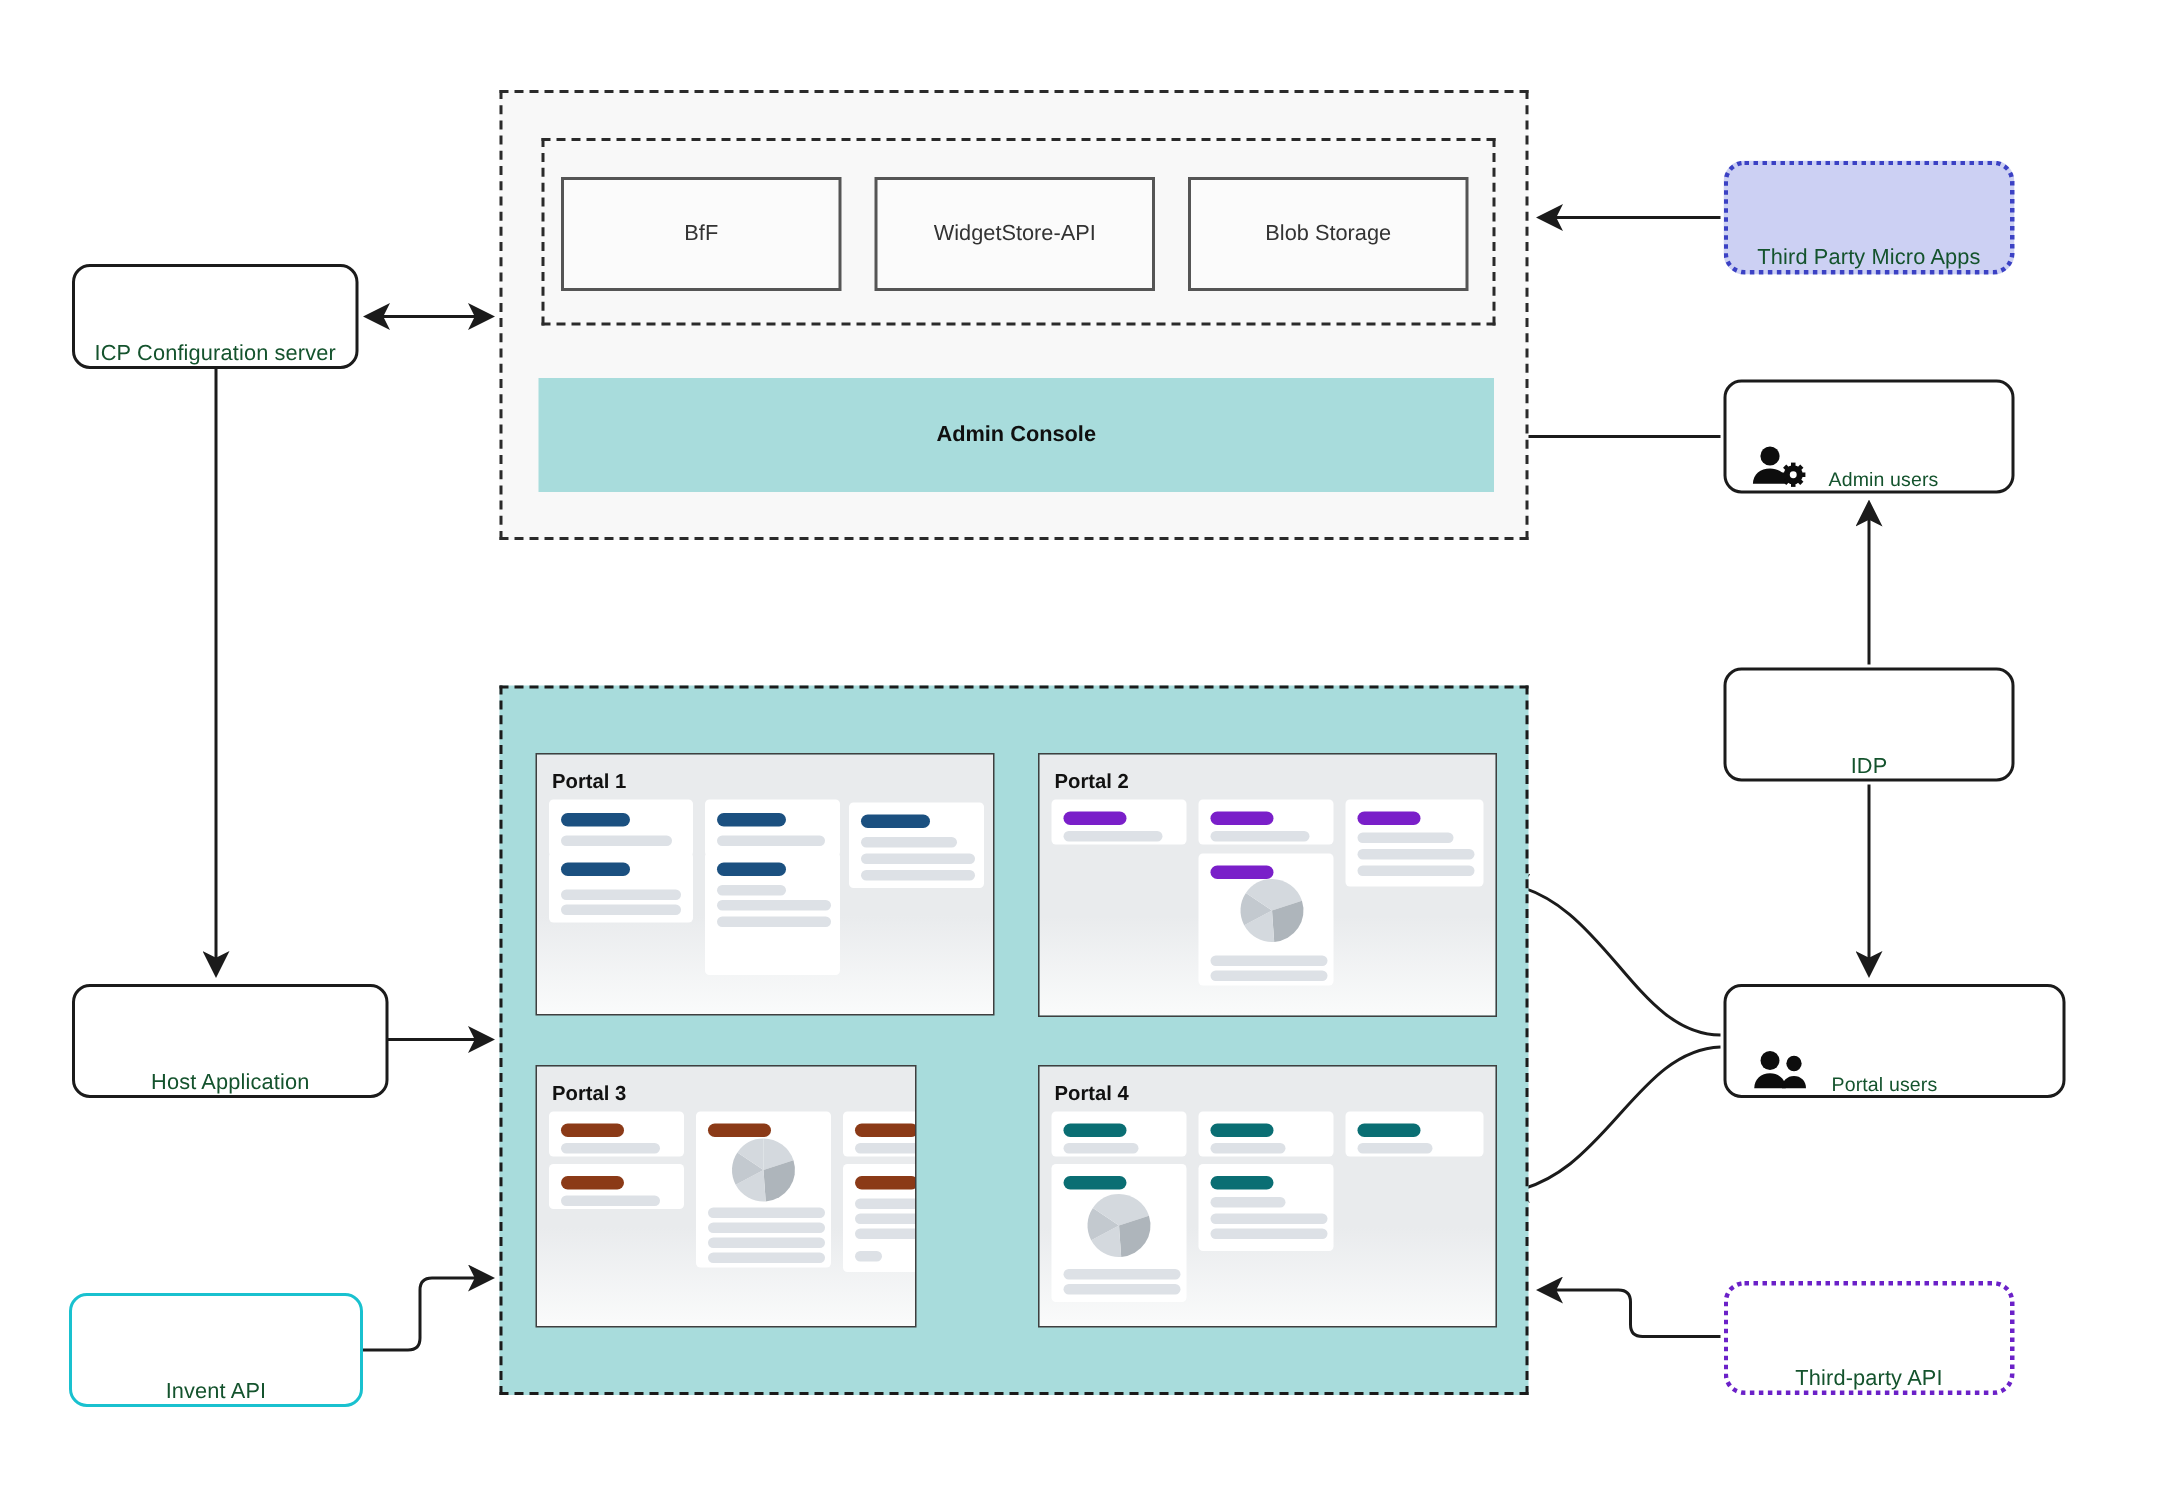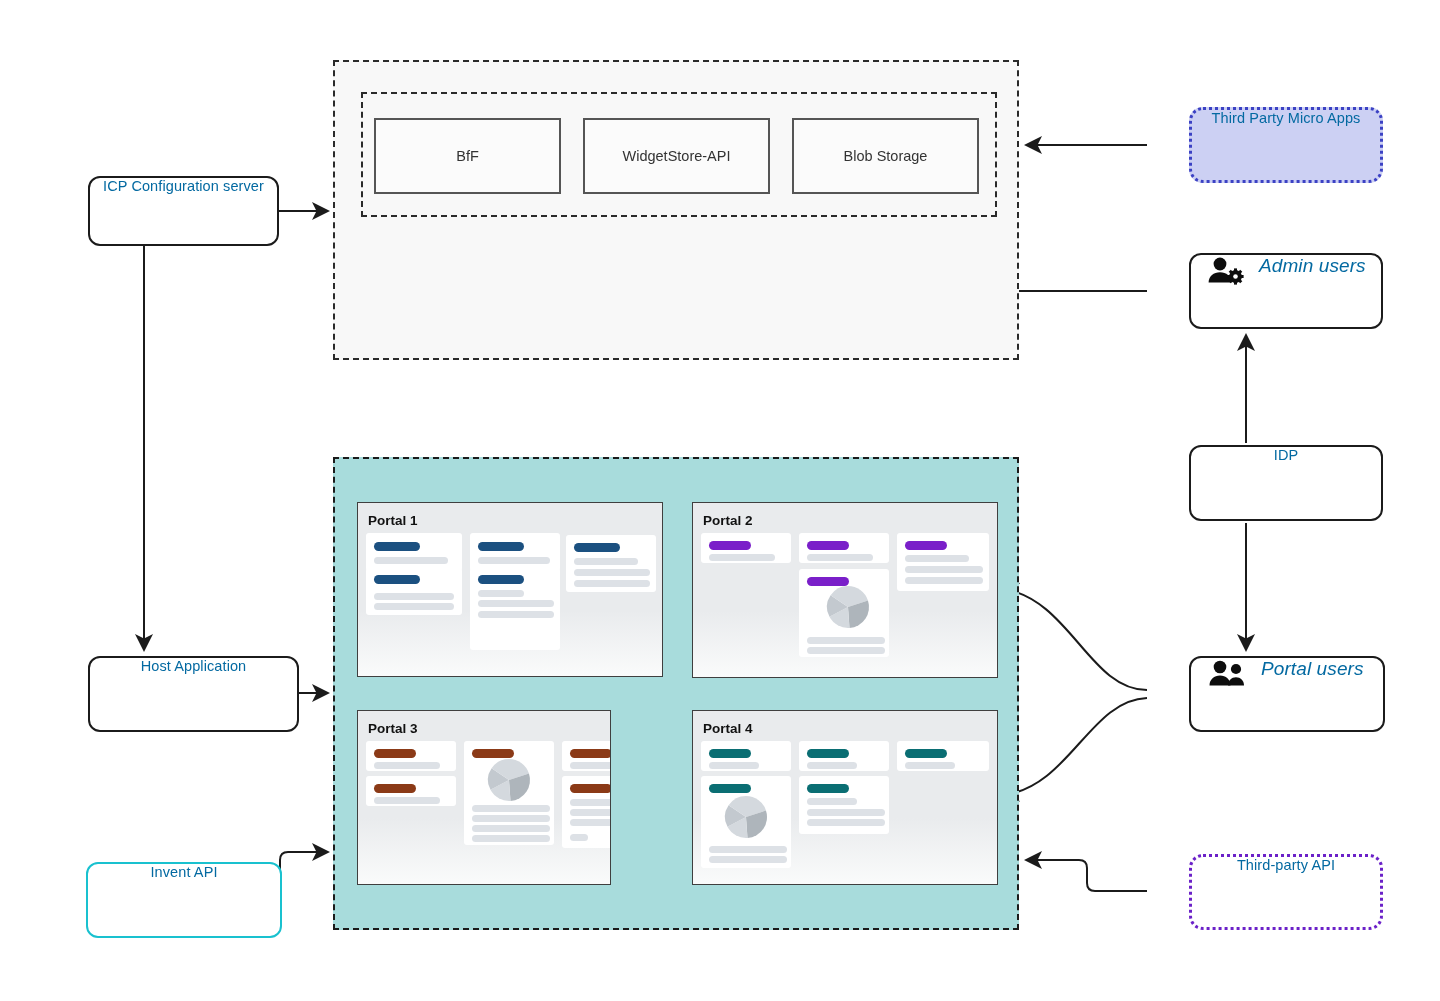--- a/index.html
+++ b/index.html
@@ -4,32 +4,32 @@
 <style>
   html,body{margin:0;padding:0;background:#ffffff;}
   body{width:1440px;height:1001px;position:relative;overflow:hidden;
        font-family:"Liberation Sans","DejaVu Sans",sans-serif;color:#1b1b1b;}
 
   .stage{position:absolute;left:0;top:0;width:1440px;height:1001px;}
 
   svg.wires{position:absolute;left:0;top:0;width:1440px;height:1001px;overflow:visible;}
 
   
-  .node{position:absolute;box-sizing:border-box;display:flex;align-items:flex-start;
+  .node{position:absolute;box-sizing:border-box;display:flex;align-items:flex-end;
         justify-content:center;background:#ffffff;border:2px solid #1b1b1b;
-        border-radius:12px;font-size:14.5px;color:#0369a1;letter-spacing:.1px;margin-left:40px;}
+        border-radius:12px;font-size:14.5px;color:#14532d;letter-spacing:.1px;}
   .node.dotted-blue{border:3px dotted #3b41c4;background:#ccd0f3;border-radius:14px;}
   .node.dotted-purple{border:3px dotted #6b21c8;background:#ffffff;border-radius:14px;}
   .node.cyan{border:2.5px solid #19c1cf;}
   .node .lbl{pointer-events:none;}
 
   
   .actor{justify-content:flex-start;padding-left:14px;gap:12px;}
   .actor .ico{flex:0 0 auto;width:42px;height:32px;display:block;}
-  .actor .lbl{font-size:19px;font-style:italic;}
+  .actor .lbl{font-size:13px;}
 
   
   .platform{position:absolute;left:333px;top:60px;width:686px;height:300px;
             box-sizing:border-box;border:2px dashed #2a2a2a;background:#f8f8f8;}
   .svc-group{position:absolute;left:361px;top:92px;width:636px;height:125px;
              box-sizing:border-box;border:2px dashed #2a2a2a;background:transparent;}
   .svc{position:absolute;top:118px;height:76px;box-sizing:border-box;
        border:2px solid #555;background:#fbfbfb;display:flex;align-items:center;
        justify-content:center;font-size:14.5px;color:#333;}
   .admin-console{position:absolute;left:359px;top:252px;width:637px;height:76px;
@@ -117,20 +117,23 @@
         <span class="lbl">BfF</span>
       </div>
       <div class="svc" style="left: 583px; width: 187px;">
         <span class="lbl">WidgetStore-API</span>
       </div>
       <div class="svc" style="left: 792px; width: 187px;">
         <span class="lbl">Blob Storage</span>
       </div>
     </div>
 
+  <div class="admin-console">
+    <span class="lbl">Admin Console</span>
+  </div>
 
   <div class="portals-wrap"></div>
   <div id="portals-host">
       <div class="portal" style="left: 357px; top: 502px; width: 306px; height: 175px;">
         <div class="portal-title">Portal 1</div>
         <div class="pgrid">
           <div class="card" style="left: 0px; top: 0px; width: 96px; height: 38px;">
             <div class="chip" style="left: 8px; top: 9px; width: 46px; background: rgb(27, 80, 128);"></div>
             <div class="bar" style="left: 8px; top: 24px; width: 74px; background: rgb(221, 225, 230);"></div>
           </div>
@@ -287,21 +290,21 @@
             <rect x="5" y="-1.6" width="3" height="16.2" fill="#0d0d0d" transform="rotate(45 6.5 6.5)"></rect>
             <rect x="-1.6" y="5" width="16.2" height="3" fill="#0d0d0d" transform="rotate(45 6.5 6.5)"></rect>
             <circle cx="6.5" cy="6.5" r="2.3" fill="#ffffff"></circle>
           </g>
         </svg>
         <span class="lbl">Admin users</span>
       </div>
       <div class="node" style="left: 1149px; top: 445px; width: 194px; height: 76px;">
         <span class="lbl">IDP</span>
       </div>
-      <div class="node actor" style="left: 1149px; top: 656px; width: 196px; height: 76px; padding-left: 16px;">
+      <div class="node actor" style="left: 1149px; top: 656px; width: 228px; height: 76px; padding-left: 16px;">
         <svg class="ico" viewBox="0 0 42 32">
           <circle cx="13" cy="9" r="6.3" fill="#0d0d0d"></circle>
           <path d="M2.5 27.5c0-6.1 4.7-10 10.5-10s10.5 3.9 10.5 10z" fill="#0d0d0d"></path>
           <circle cx="29" cy="11" r="5.1" fill="#0d0d0d"></circle>
           <path d="M21 27.5c0-5 3.6-8.2 8-8.2s8 3.2 8 8.2z" fill="#0d0d0d"></path>
         </svg>
         <span class="lbl">Portal users</span>
       </div>
       <div class="node dotted-purple" style="left: 1149px; top: 854px; width: 194px; height: 76px;">
         <span class="lbl">Third-party API</span>

